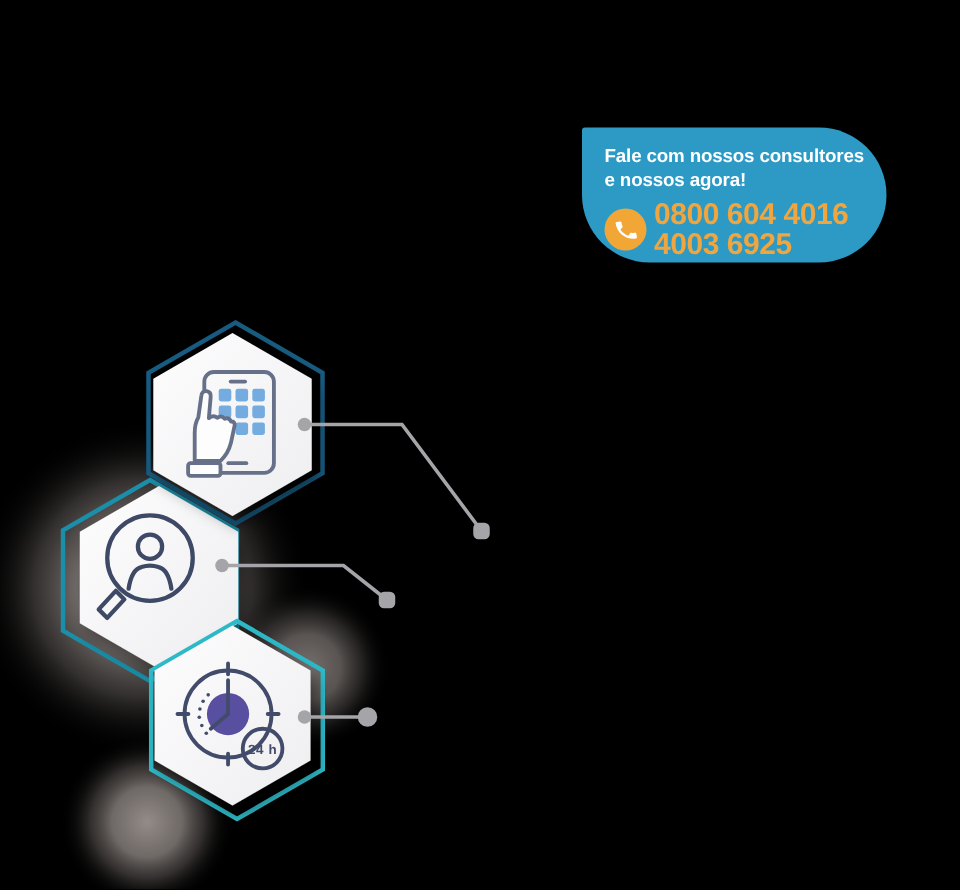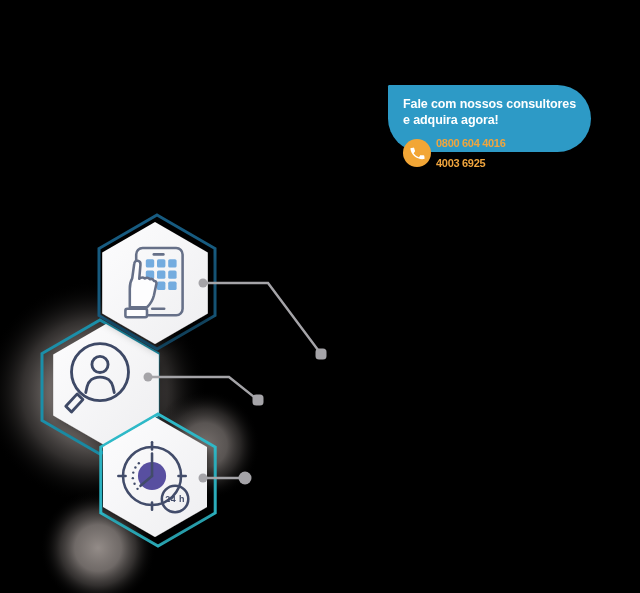--- a/index.html
+++ b/index.html
@@ -11,30 +11,30 @@
     --icon-person-stroke:#3E4966; --icon-clock-stroke:#424C6A; --icon-clock-fill:#584FA0;
     --connector:#A5A4A8;
   }
   *{margin:0;padding:0;box-sizing:border-box;}
   html,body{width:640px;height:593px;overflow:hidden;background:var(--page-bg);
     font-family:"Liberation Sans",sans-serif;}
   .stage{position:relative;width:640px;height:593px;background:var(--page-bg);}
   .scene{position:absolute;left:0;top:0;}
 
   
-  .banner{position:absolute;left:388px;top:85px;width:203px;height:67px;
+  .banner{position:absolute;left:388px;top:85px;width:203px;height:90px;
     background:var(--banner-bg);border-radius:2px 46px 46px 46px;
     padding:11px 12px 10px 15px;color:var(--banner-text);}
   .banner-heading{font-size:12.5px;line-height:16px;font-weight:bold;
     letter-spacing:-0.1px;white-space:nowrap;}
   .phone-row{display:flex;align-items:center;margin-top:5px;gap:5px;}
   .phone-disc{width:28px;height:28px;border-radius:50%;background:var(--orange);
     display:flex;align-items:center;justify-content:center;flex:0 0 auto;}
   .phone-disc svg{transform:rotate(-8deg);}
-  .phone-numbers{font-size:11px;line-height:20px;font-weight:bold;
+  .phone-numbers{font-size:20px;line-height:20px;font-weight:bold;
     color:var(--phone-number);letter-spacing:-0.3px;white-space:nowrap;}
 
   
   .hex-outline{fill:none;stroke-width:3;}
   .hex1-outline{stroke:var(--hex1-outline);}
   .hex2-outline{stroke:var(--hex2-outline);}
   .hex3-outline{stroke:var(--hex3-outline);}
   .hex-face{fill:url(#hexFaceGrad);filter:url(#hexShadow);}
   .stroke1{stroke:var(--icon-tablet-stroke);fill:none;stroke-width:3.2;
     stroke-linecap:round;stroke-linejoin:round;}
@@ -151,21 +151,21 @@
     </g>
     <g>
       <path class="conn" d="M203,478 H244"></path>
       <circle class="conn-dot" cx="203" cy="478" r="4.5"></circle>
       <circle class="conn-dot" cx="245" cy="478" r="6.5"></circle>
     </g>
   </svg>
 
   <div class="banner">
     <div class="banner-heading">Fale com nossos consultores</div>
-    <div class="banner-heading">e adquira agora!</div>
+    <div class="banner-heading">e nossos agora!</div>
     <div class="phone-row">
       <div class="phone-disc">
         <svg viewBox="0 0 24 24" width="17" height="17" fill="#FFFFFF" aria-hidden="true">
           <path d="M6.62 10.79c1.44 2.83 3.76 5.14 6.59 6.59l2.2-2.2c.27-.27.67-.36 1.02-.24 1.12.37 2.33.57 3.57.57.55 0 1 .45 1 1V20c0 .55-.45 1-1 1-9.39 0-17-7.61-17-17 0-.55.45-1 1-1h3.5c.55 0 1 .45 1 1 0 1.25.2 2.45.57 3.57.11.35.03.74-.25 1.02l-2.2 2.2z"></path>
         </svg>
       </div>
       <div class="phone-numbers">
         <div>0800 604 4016</div>
         <div>4003 6925</div>
       </div>

